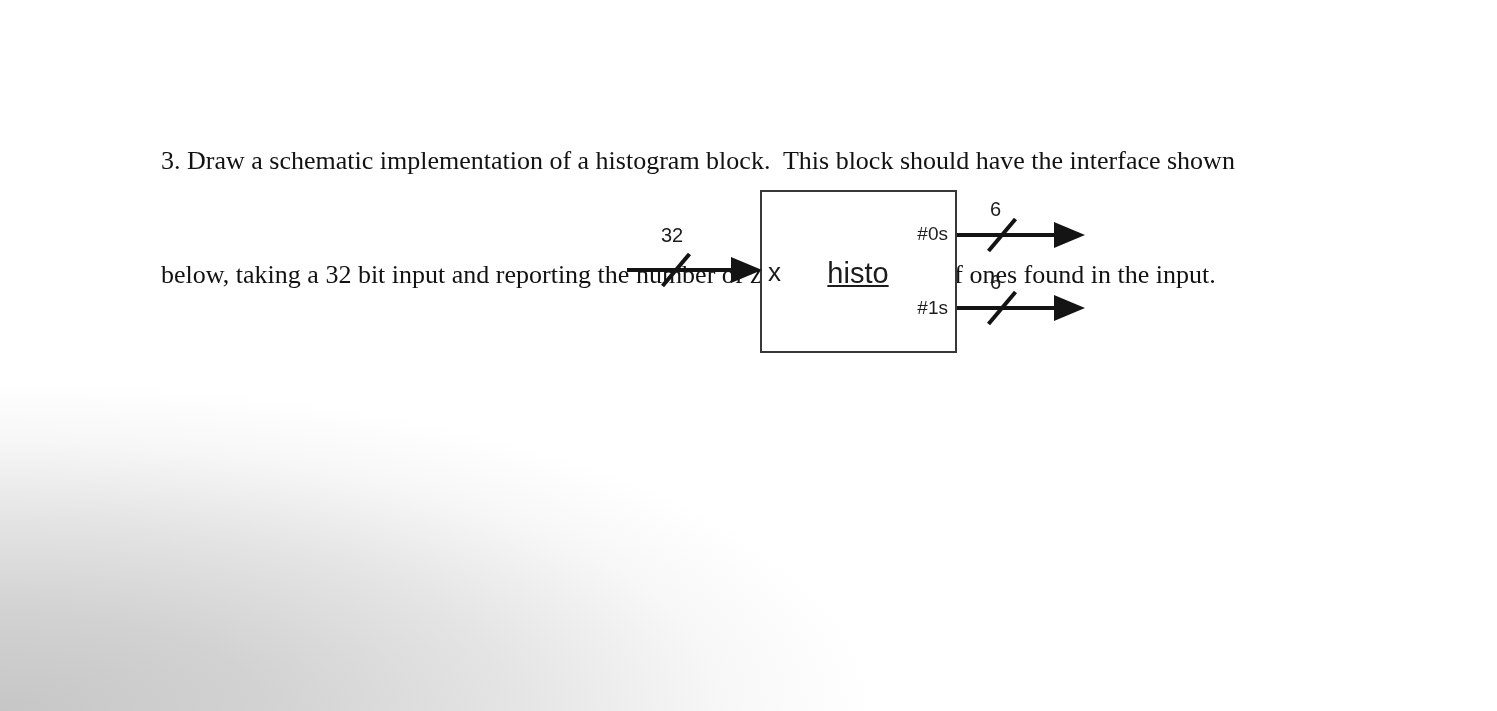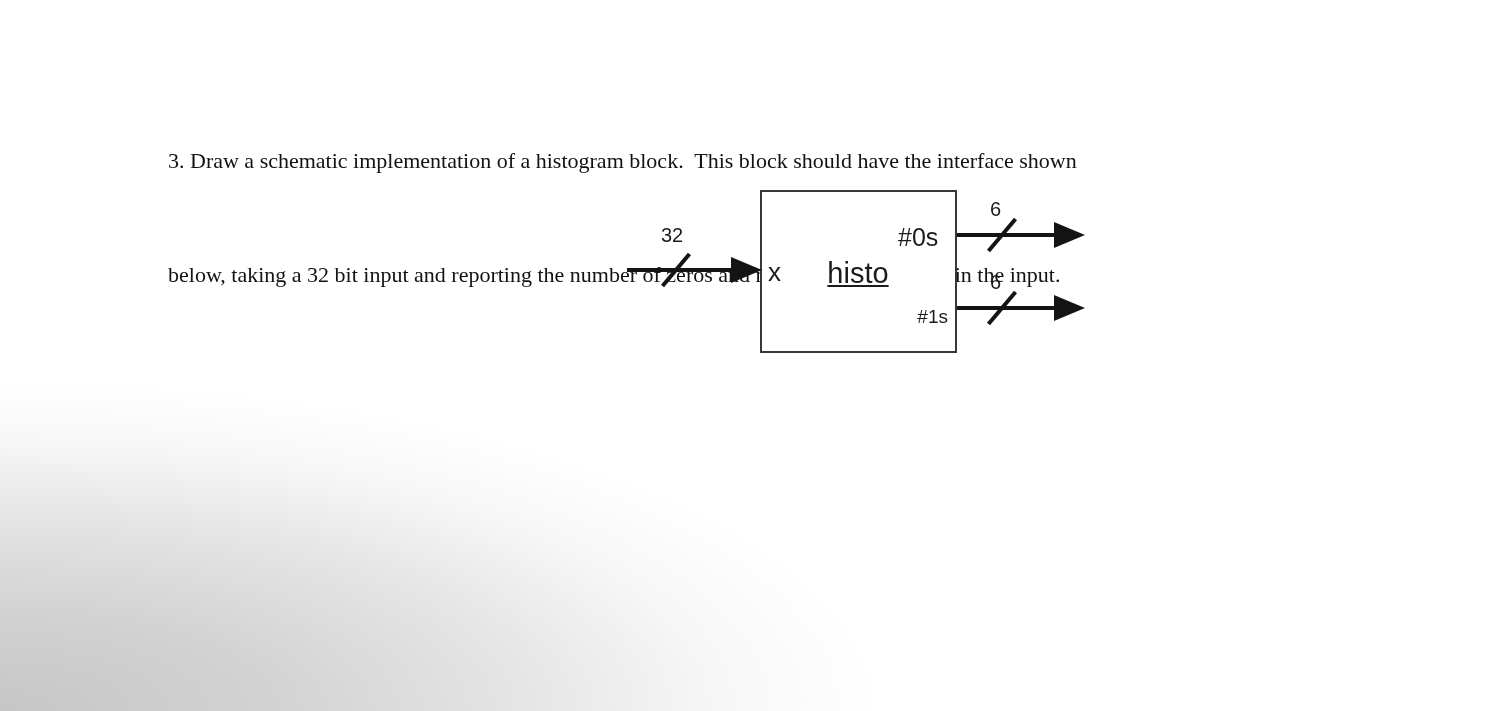--- a/index.html
+++ b/index.html
@@ -10,24 +10,24 @@
     overflow: hidden;
     background:
       radial-gradient(880px 330px at 0% 100%,
         #c6c6c6 0%, #d2d2d2 30%, #e4e4e4 58%, #f7f7f7 82%, #ffffff 100%);
     font-family: "Liberation Sans", sans-serif;
   }
 
   
   .problem {
     position: absolute;
-    left: 168px;
+    left: 161px;
     top: 66px;
     font-family: "Liberation Serif", serif;
-    font-size: 22px;
+    font-size: 26px;
     line-height: 38px;
     color: #121212;
     white-space: pre;
   }
 
   
   .histo-block {
     position: absolute;
     left: 760px;
     top: 190px;
@@ -51,30 +51,29 @@
     top: 257px;
     width: 100px;
     text-align: center;
     font-size: 29px;
     text-decoration: underline;
   }
   .port-0s {
     left: 898px;
     top: 223px;
     width: 50px;
-    text-align: left;
-    font-size: 25px;
+    text-align: right;
+    font-size: 19px;
   }
   .port-1s {
     left: 898px;
     top: 297px;
     width: 50px;
     text-align: right;
     font-size: 19px;
-    margin-top: 9px;
   }
   .bus-width {
     font-size: 20px;
     color: #1c1c1c;
   }
   .bw-in  { left: 661px; top: 224px; }
   .bw-out0 { left: 990px; top: 198px; }
   .bw-out1 { left: 990px; top: 271px; }
 
   .wire {

